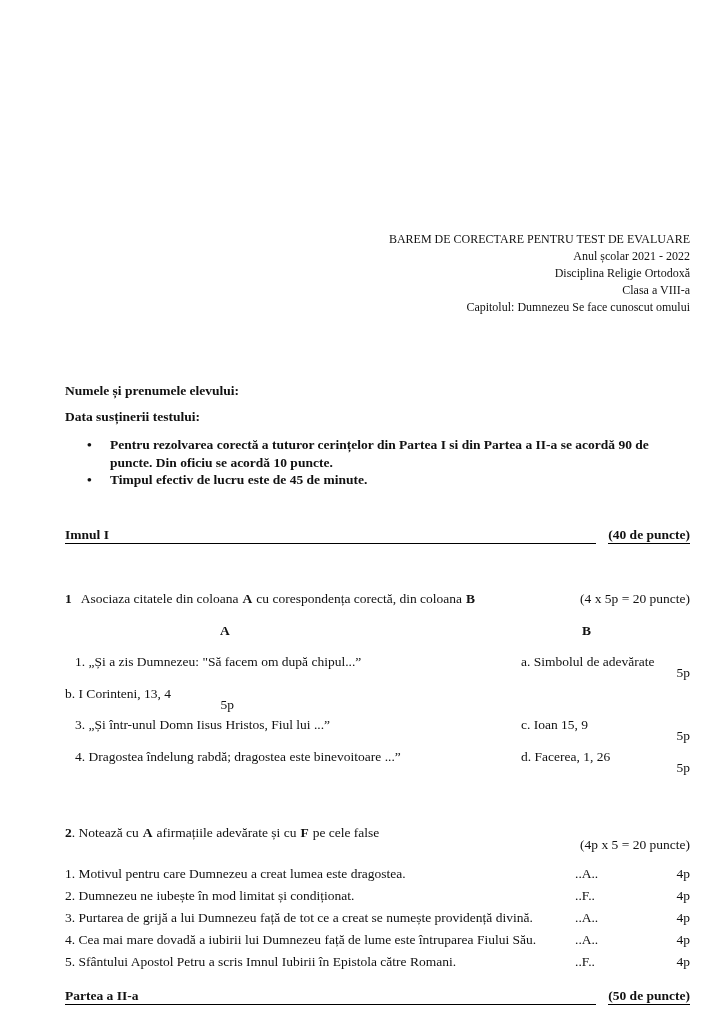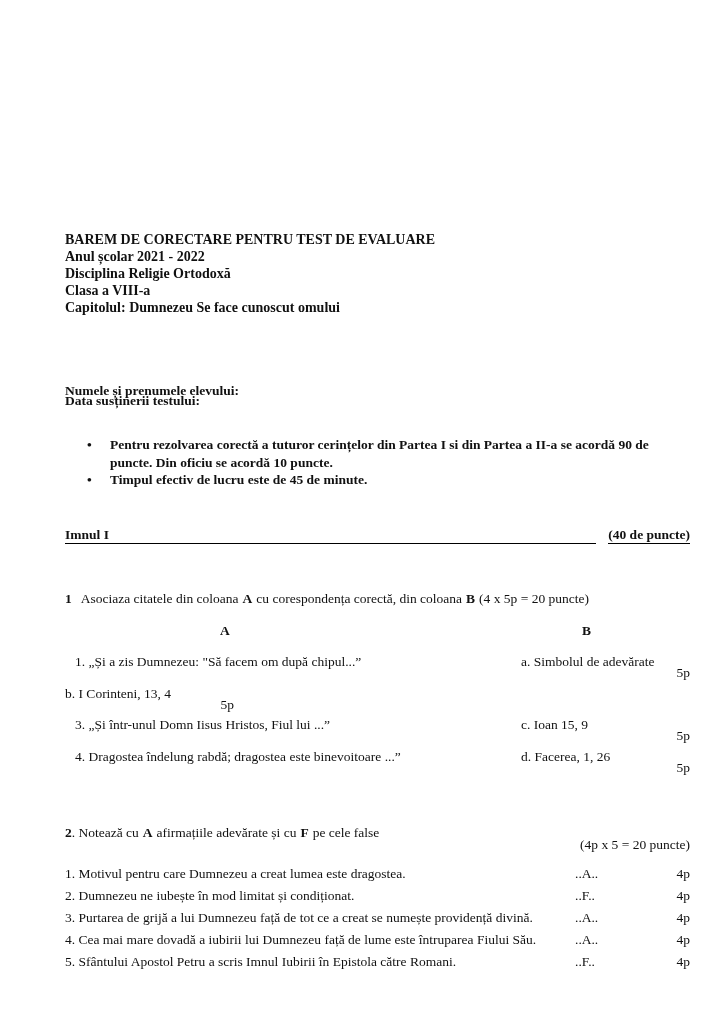--- a/index.html
+++ b/index.html
@@ -8,39 +8,39 @@
     width:724px;height:1024px;
     background:#ffffff;
     color:#111;
     font-family:"Liberation Serif","DejaVu Serif",serif;
     font-size:13.5px;
     overflow:hidden;
   }
   .abs{position:absolute;left:65px;right:34px;}
 
   
-  .title-block{top:231px;text-align:left;font-weight:bold;font-size:14px;line-height:17px;}
+  .title-block{top:231px;text-align:right;font-weight:normal;font-size:12px;line-height:17px;}
 
   
   .label-line{font-weight:bold;}
 
   
   .bullets{top:436px;margin:0;padding:0;list-style:none;font-weight:bold;line-height:17.5px;}
   .bullets li{position:relative;padding-left:45px;margin:0;}
   .bullets li .dot{position:absolute;left:22px;top:0;}
 
   
   .rule-row{display:flex;align-items:flex-end;font-weight:bold;height:17px;}
   .ru{border-bottom:1.6px solid #000;}
   .rr-fill{flex:1;border-bottom:1.6px solid #000;}
   .rr-gap{width:12px;}
   .rr-seg{width:9px;border-bottom:1.6px solid #000;}
 
   
-  .q1h{top:591px;display:flex;}
+  .q1h{top:591px;display:flex;justify-content:space-between;}
   .q1h b.num{margin-right:9px;}
   .q1h b.ref{margin:0 4px;}
 
   
   .colheads{top:623px;height:17px;}
   .colheads b{position:absolute;}
 
   
   .q1row{display:flex;}
   .q1left{flex:1;padding-left:10px;}
@@ -66,21 +66,21 @@
 
   <div class="abs title-block">
     <div>BAREM DE CORECTARE PENTRU TEST DE EVALUARE</div>
     <div>Anul școlar 2021 - 2022</div>
     <div>Disciplina Religie Ortodoxă</div>
     <div>Clasa a VIII-a</div>
     <div>Capitolul: Dumnezeu Se face cunoscut omului</div>
   </div>
 
   <div class="abs label-line" style="top:383px">Numele și prenumele elevului:</div>
-  <div class="abs label-line" style="top:393px">Data susținerii testului:</div>
+  <div class="abs label-line" style="top:409px">Data susținerii testului:</div>
 
   <ul class="abs bullets">
     <li>
       <span class="dot">•</span>
       <span>Pentru rezolvarea corectă a tuturor cerințelor din Partea I si din Partea a II-a se acordă 90 de puncte. Din oficiu se acordă 10 puncte.</span>
     </li>
     <li>
       <span class="dot">•</span>
       <span>Timpul efectiv de lucru este de 45 de minute.</span>
     </li>
@@ -151,14 +151,21 @@
       <span class="tfans">..A..</span>
       <span class="tfpts">4p</span>
     </div>
     <div class="tfrow">
       <span class="tftext">5. Sfântului Apostol Petru a scris Imnul Iubirii în Epistola către Romani.</span>
       <span class="tfans">..F..</span>
       <span class="tfpts">4p</span>
     </div>
   </div>
 
+  <div class="abs rule-row" style="top:988px">
+    <span class="ru">Partea a II-a</span>
+    <span class="rr-fill"></span>
+    <span class="rr-seg"></span>
+    <span class="rr-gap"></span>
+    <span class="ru">(50 de puncte)</span>
+  </div>
 
 </div>
 
 </body></html>

